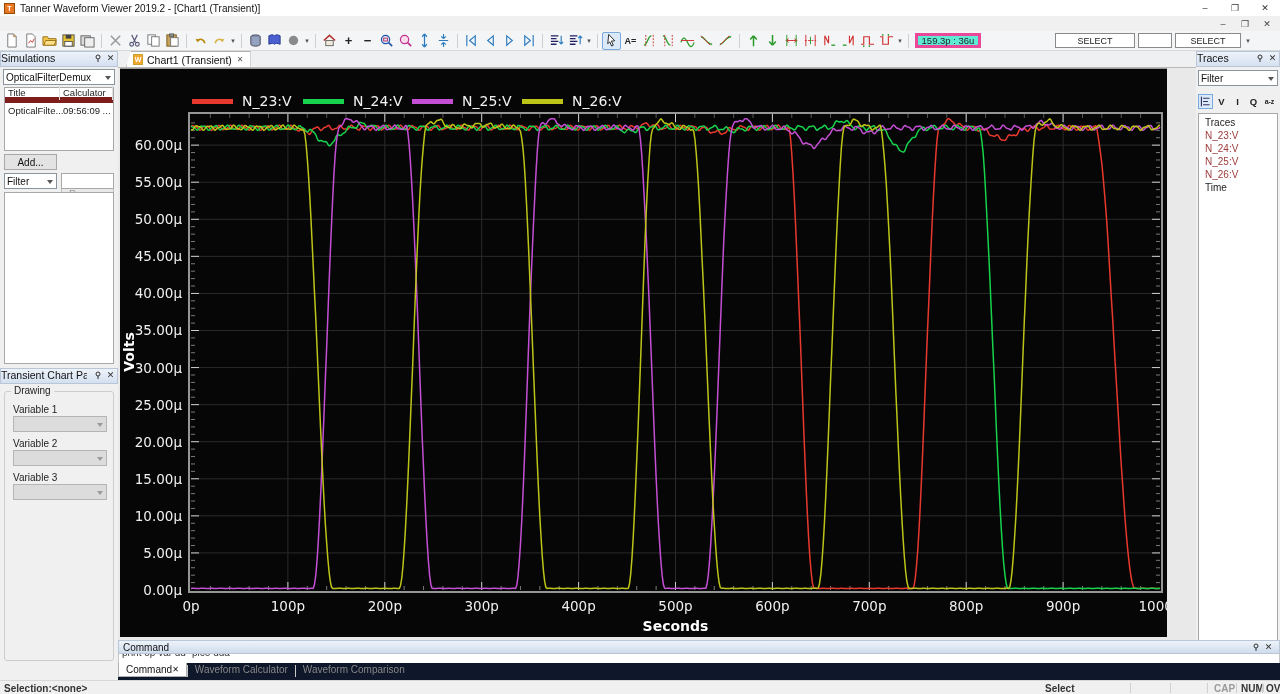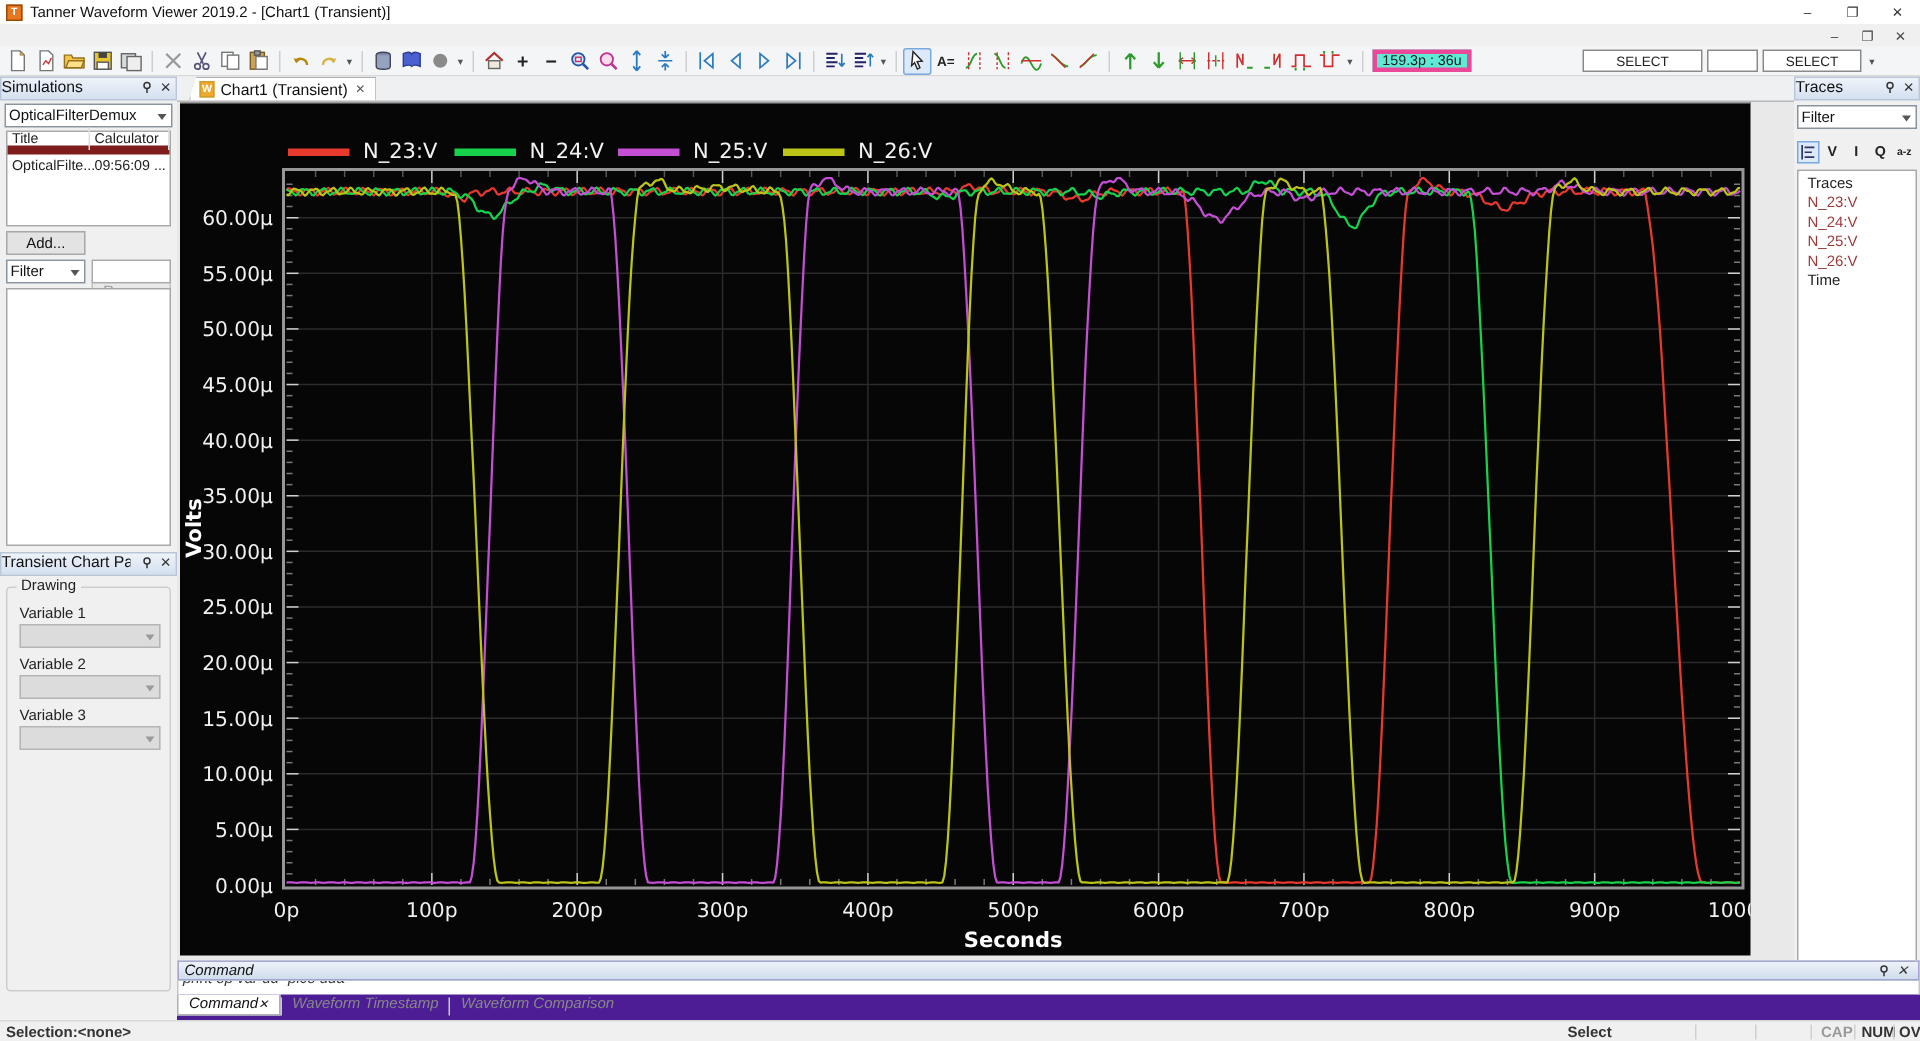--- a/index.html
+++ b/index.html
@@ -91,21 +91,21 @@
   .tree-row { height:13px; display:flex; align-items:center; color:#222; }
   .tree-row.sig { color:#9c3a3a; }
   #tr-scroll { position:absolute; left:2px; top:610px; width:80px; height:10px; background:#f0f0f0;
     display:flex; align-items:center; justify-content:space-between; font-size:7px; color:#666; }
   #tr-tabs { position:absolute; left:2px; top:621px; width:82px; height:16px; display:flex; font-size:9px; color:#777; }
   .rtab { padding:0 3px; display:flex; align-items:center; }
   .rtab.active { background:#fff; border:1px solid #b0b0b0; border-top:none; color:#111; }
   .rtab-sep { width:1px; background:#c9c9c9; margin:2px 1px; }
 
   
-  #command { position:absolute; left:118px; top:640px; width:1162px; height:40px; background:#4c1d95;font-style:italic; }
+  #command { position:absolute; left:118px; top:640px; width:1162px; height:40px; background:#0f172a; }
   #cmd-title { height:14px; background:linear-gradient(#eef3fa,#cfdcec); border:1px solid #b9c6d8;
     display:flex; align-items:center; font-size:10px; color:#111; padding:0 4px; }
   #cmd-text { height:9px; background:#fff; border-left:1px solid #c5c5c5; border-right:1px solid #c5c5c5;
     overflow:hidden; position:relative; }
   #cmd-text span { position:absolute; top:-7px; left:3px; font-size:10px; color:#333; white-space:nowrap; }
   #cmd-tabs { height:17px; display:flex; font-size:10px; color:#888; align-items:flex-start; padding-top:0px; }
   .ctab { padding:1px 7px; display:flex; align-items:center; }
   .ctab.active { background:#fff; border:1px solid #b0b0b0; border-top:none; color:#111; }
   .ctab-sep { width:1px; background:#c9c9c9; margin:2px 0; height:12px; }
 
@@ -855,21 +855,21 @@
           </svg>
       </span>
       <span class="ptool">✕</span>
     </div>
     <div id="cmd-text">
       <span>print op var dd- pico dda</span>
     </div>
     <div id="cmd-tabs">
         <span class="ctab active">Command<span style="font-size: 8px;"> ✕</span></span>
         <span class="ctab-sep"></span>
-        <span class="ctab">Waveform Timestamp</span>
+        <span class="ctab">Waveform Calculator</span>
         <span class="ctab-sep"></span>
         <span class="ctab">Waveform Comparison</span>
       </div>
   </div>
 
   <div id="statusbar">
     <span class="cell" style="left:4px;">Selection:&lt;none&gt;</span>
     <span class="cell" style="left:1045px;">Select</span>
     <span class="st-sep" style="left:1130px;"></span>
     <span class="st-sep" style="left:1170px;"></span>

